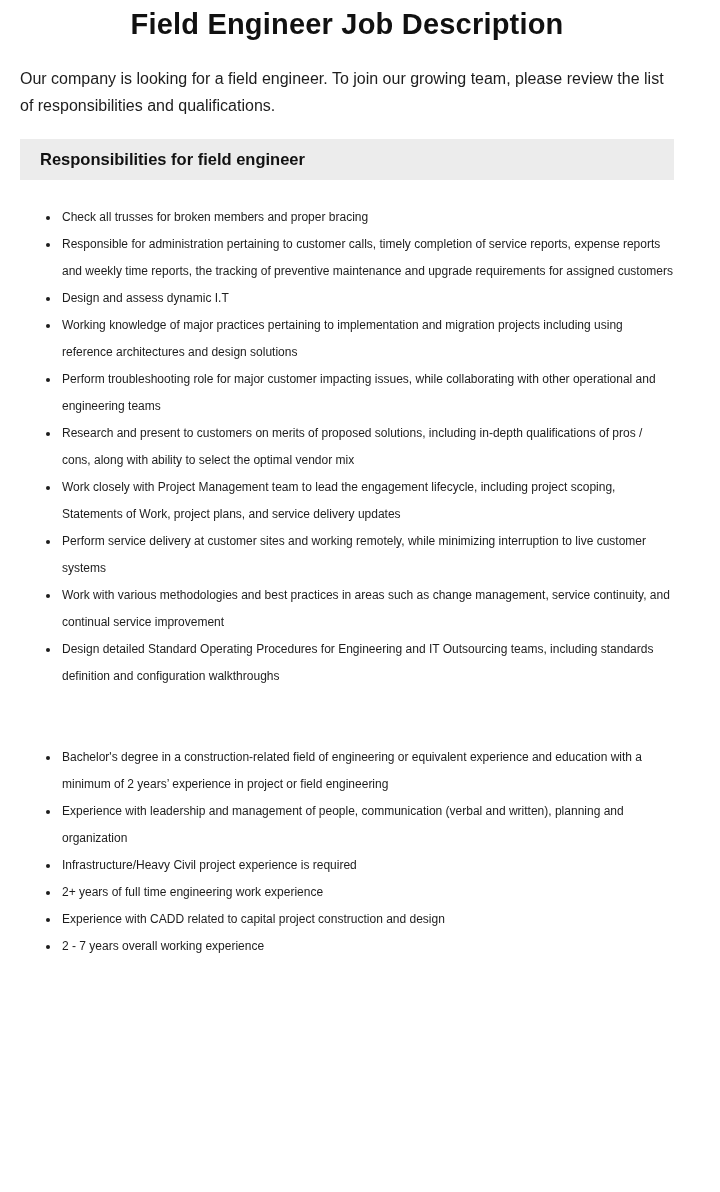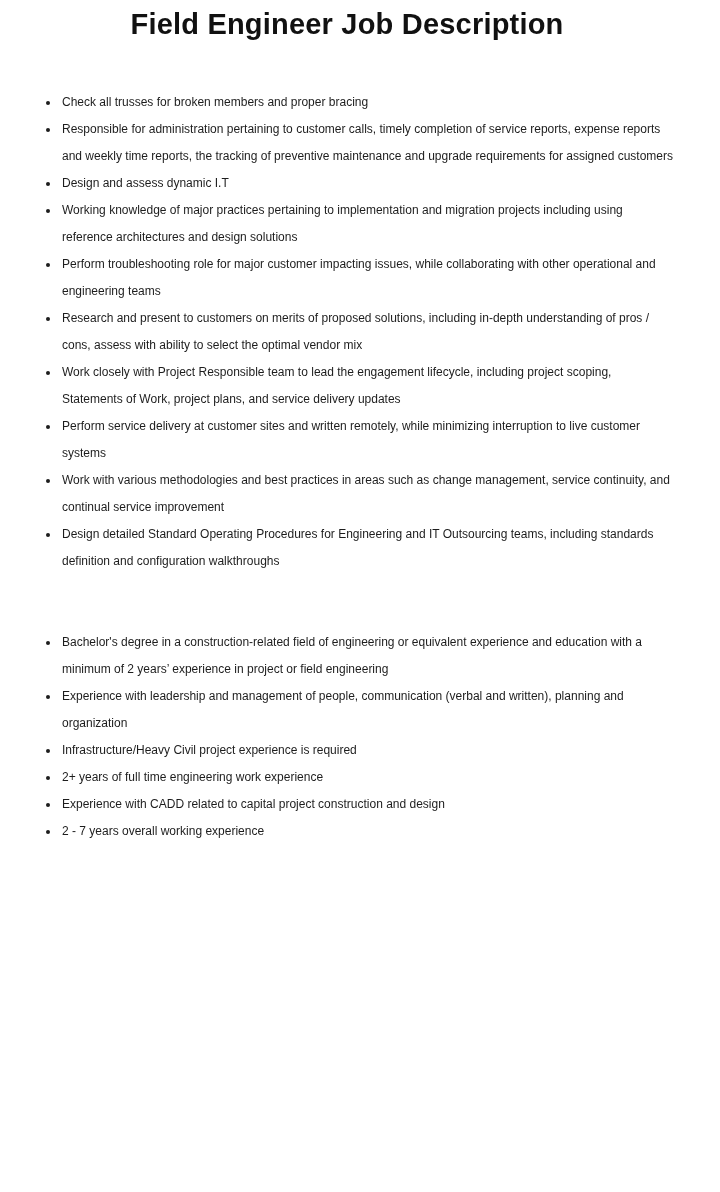--- a/index.html
+++ b/index.html
@@ -53,31 +53,33 @@
     margin: 0;
   }
 </style>
 </head>
 <body>
 
 <div class="page">
 
   <h1 class="doc-title">Field Engineer Job Description</h1>
 
+  <p class="intro">Our company is looking for a field engineer. To join our growing team, please review the list of responsibilities and qualifications.</p>
 
   <section>
+    <h2 class="section-heading">Responsibilities for field engineer</h2>
     <ul class="bullet-list">
       <li>Check all trusses for broken members and proper bracing</li>
       <li>Responsible for administration pertaining to customer calls, timely completion of service reports, expense reports and weekly time reports, the tracking of preventive maintenance and upgrade requirements for assigned customers</li>
       <li>Design and assess dynamic I.T</li>
       <li>Working knowledge of major practices pertaining to implementation and migration projects including using reference architectures and design solutions</li>
       <li>Perform troubleshooting role for major customer impacting issues, while collaborating with other operational and engineering teams</li>
-      <li>Research and present to customers on merits of proposed solutions, including in-depth understanding of pros / cons, assess with ability to select the optimal vendor mix</li>
-      <li>Work closely with Project Responsible team to lead the engagement lifecycle, including project scoping, Statements of Work, project plans, and service delivery updates</li>
-      <li>Perform service delivery at customer sites and written remotely, while minimizing interruption to live customer systems</li>
+      <li>Research and present to customers on merits of proposed solutions, including in-depth qualifications of pros / cons, along with ability to select the optimal vendor mix</li>
+      <li>Work closely with Project Management team to lead the engagement lifecycle, including project scoping, Statements of Work, project plans, and service delivery updates</li>
+      <li>Perform service delivery at customer sites and working remotely, while minimizing interruption to live customer systems</li>
       <li>Work with various methodologies and best practices in areas such as change management, service continuity, and continual service improvement</li>
       <li>Design detailed Standard Operating Procedures for Engineering and IT Outsourcing teams, including standards definition and configuration walkthroughs</li>
     </ul>
   </section>
 
   <section>
     <ul class="bullet-list">
       <li>Bachelor's degree in a construction-related field of engineering or equivalent experience and education with a minimum of 2 years’ experience in project or field engineering</li>
       <li>Experience with leadership and management of people, communication (verbal and written), planning and organization</li>
       <li>Infrastructure/Heavy Civil project experience is required</li>

